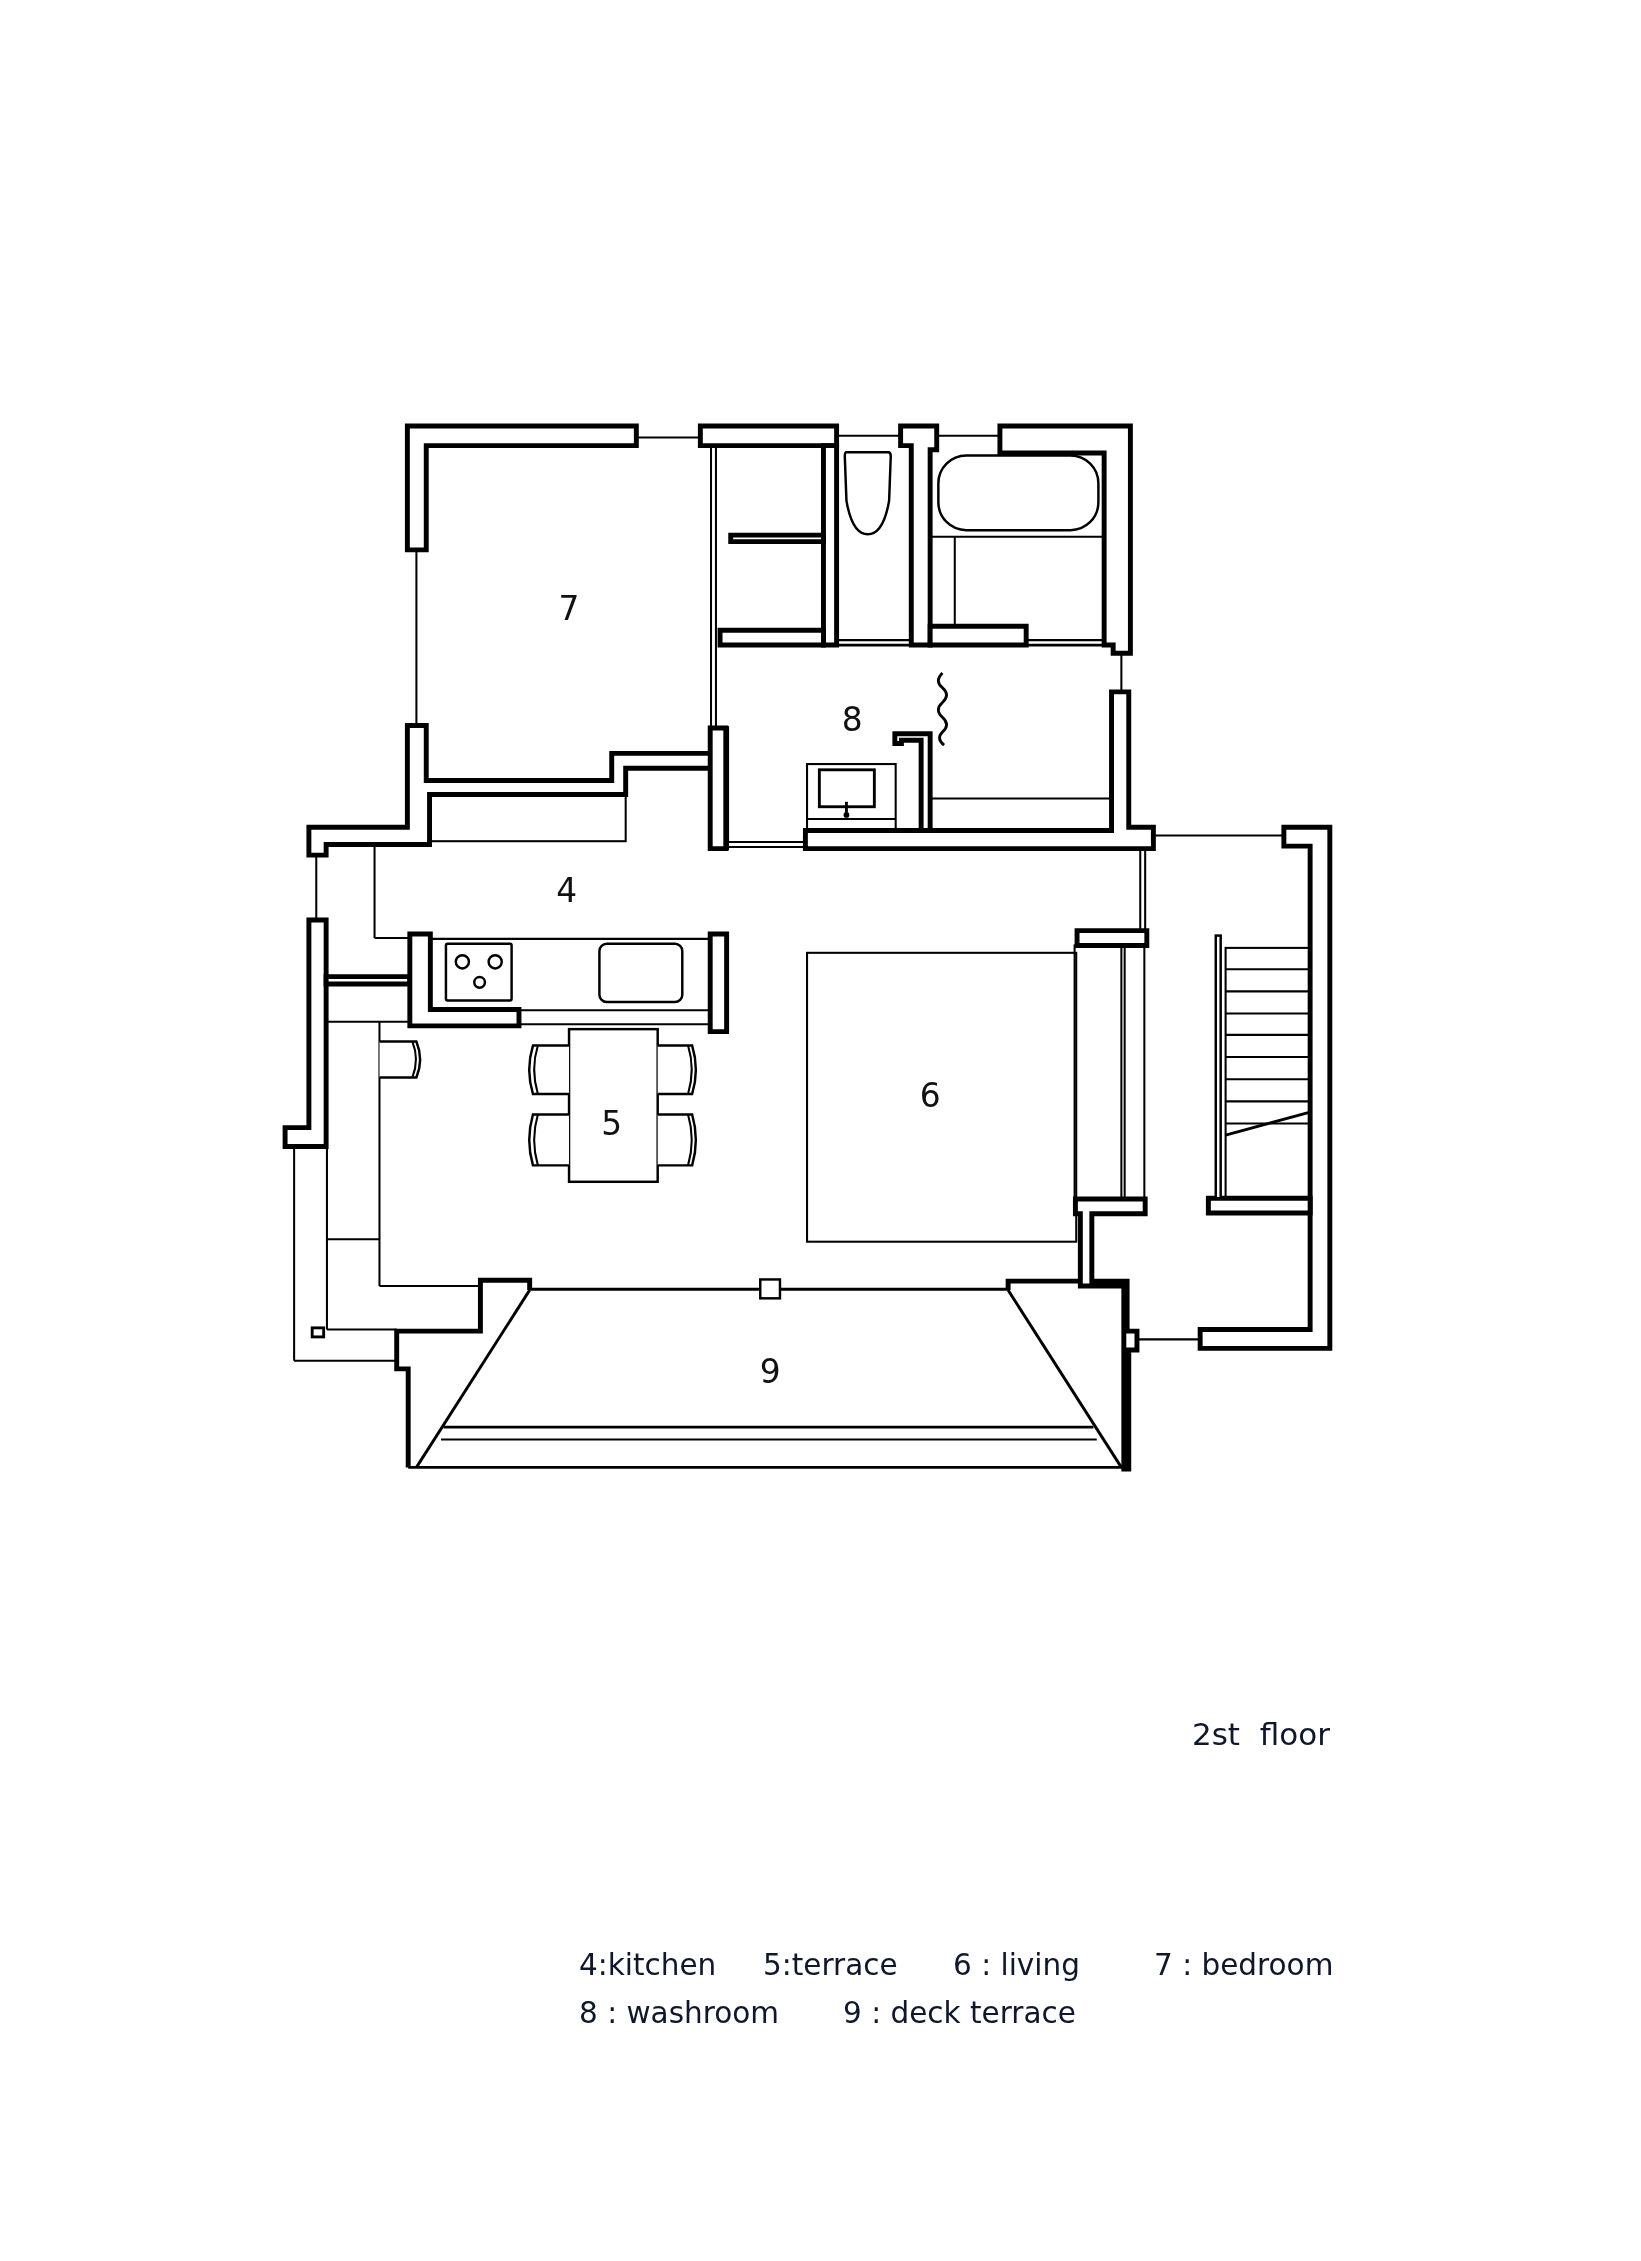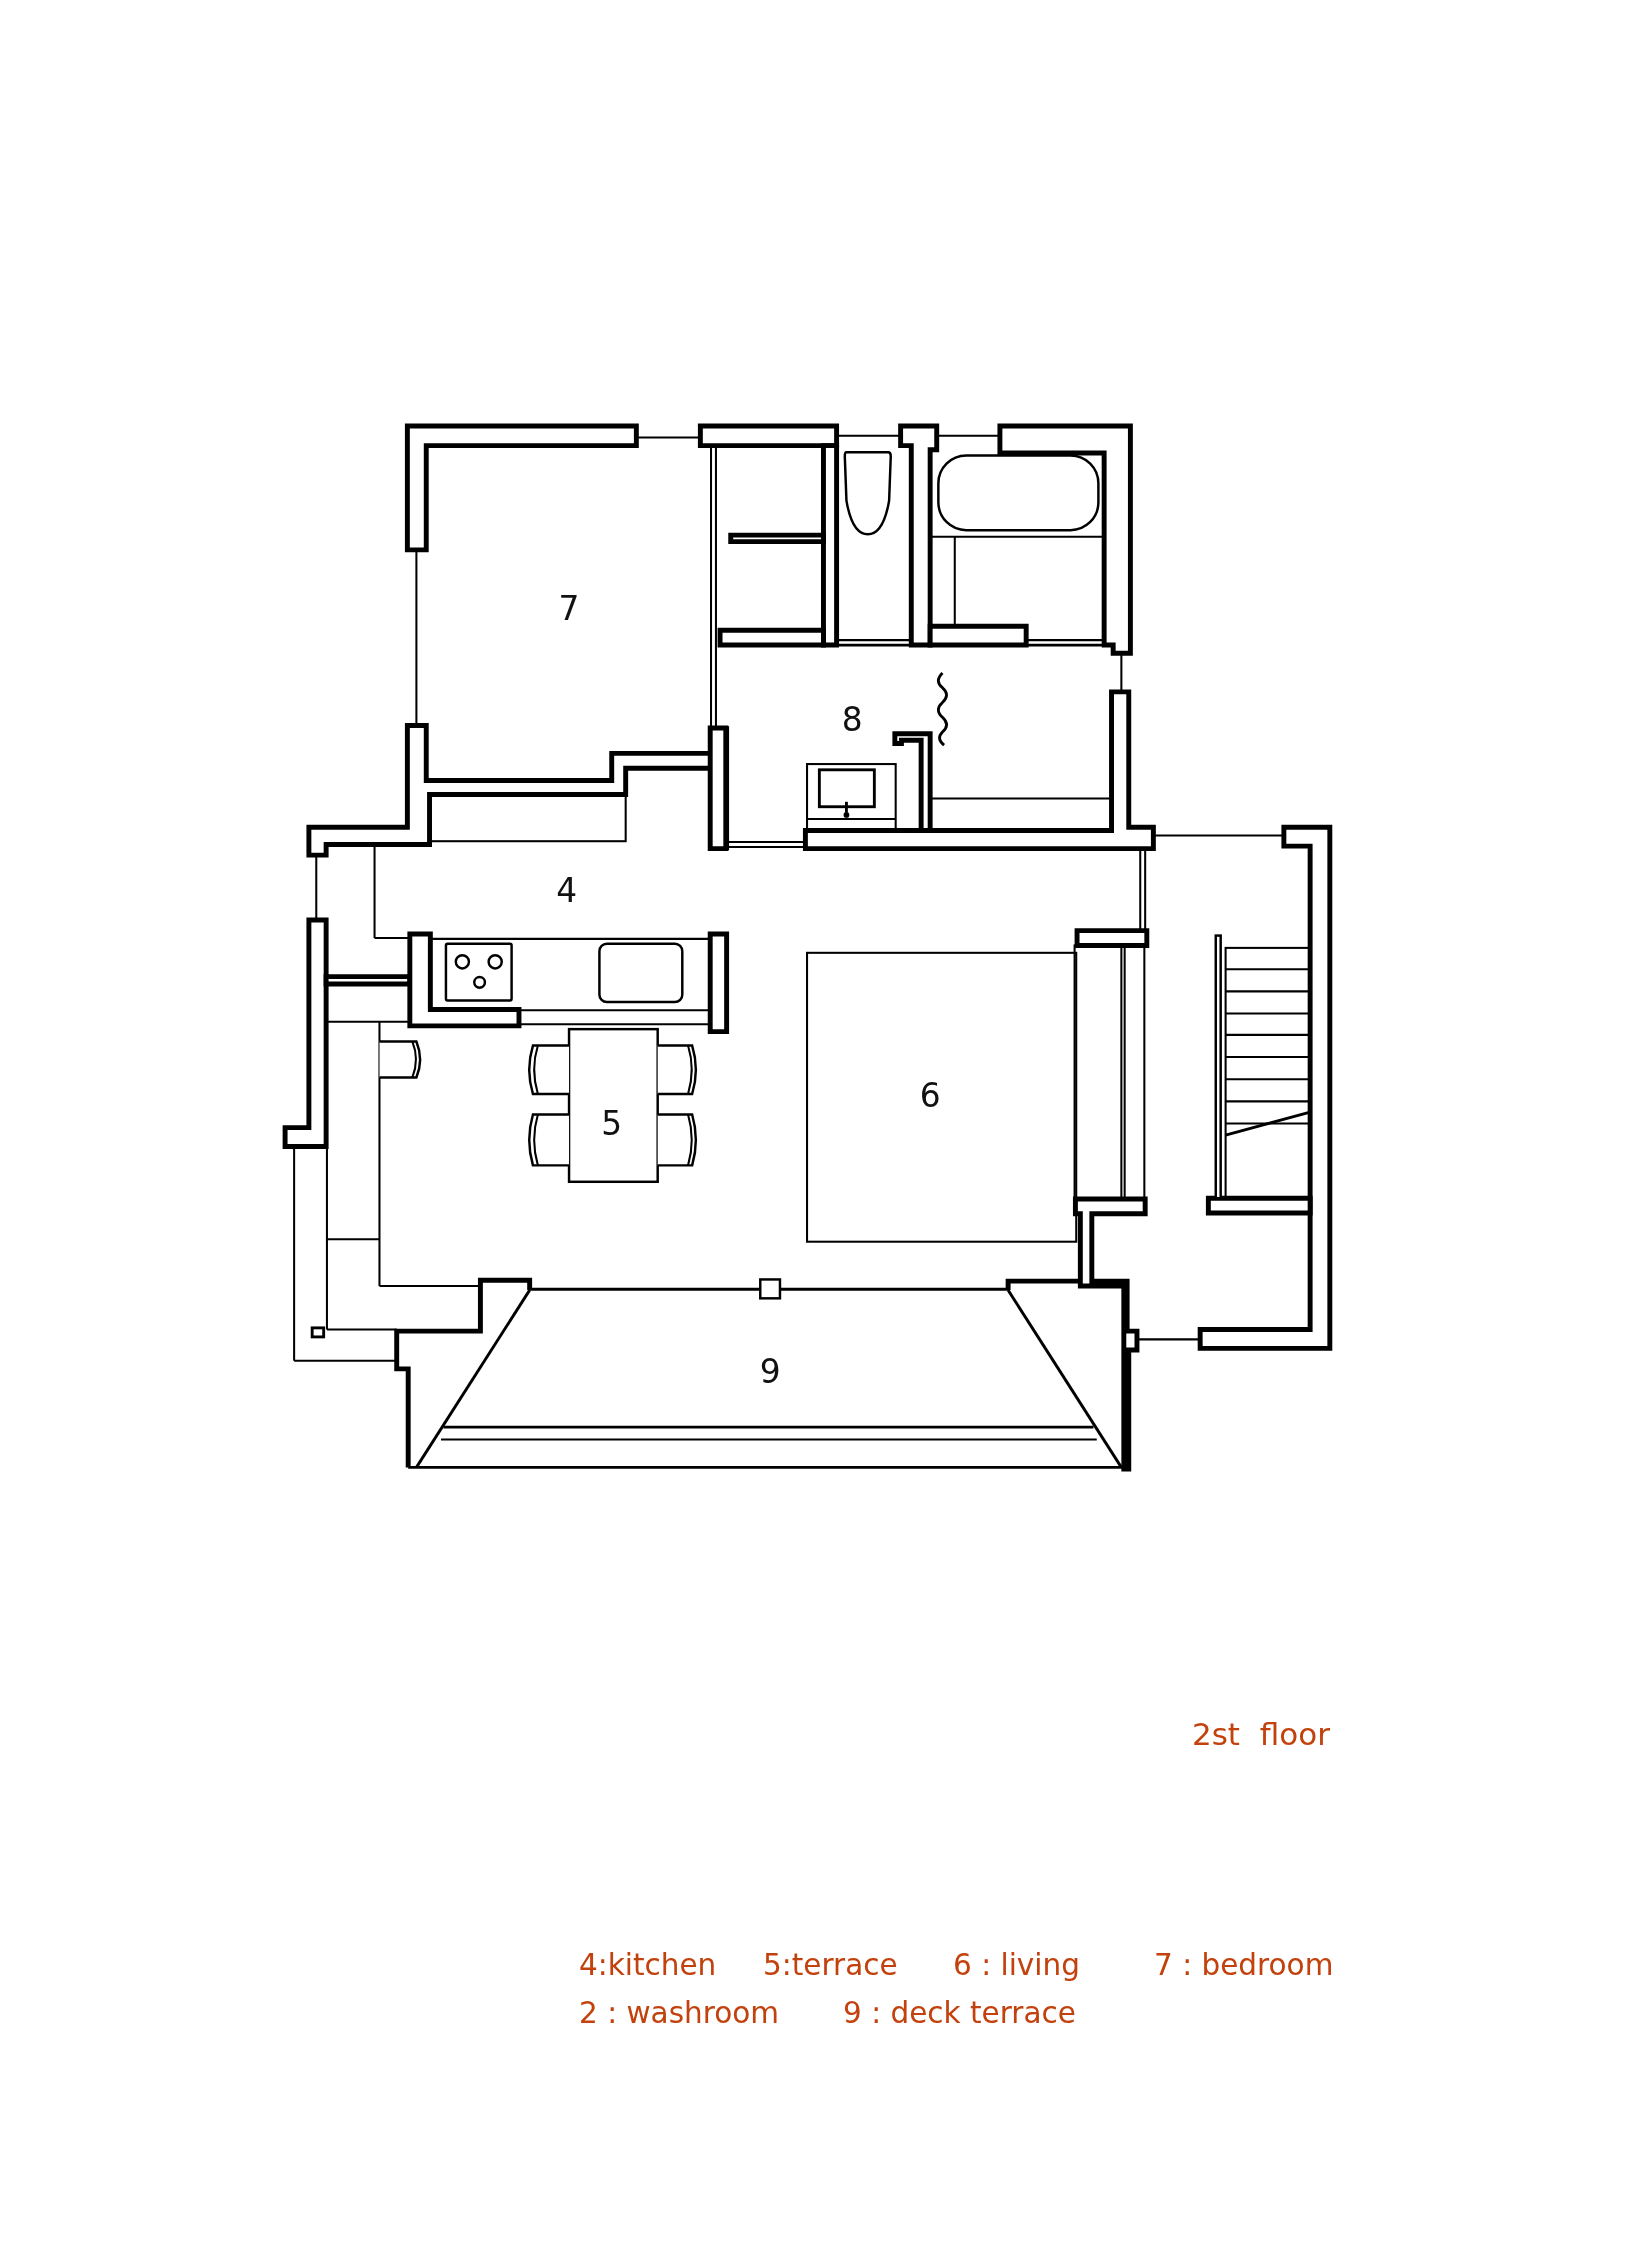--- a/index.html
+++ b/index.html
@@ -8,21 +8,21 @@
   .wall { fill: #ffffff; stroke: #000000; stroke-width: 6; stroke-linejoin: miter; }
   .thick { fill: none; stroke: #000000; stroke-width: 6; stroke-linejoin: miter; }
   .thin { fill: none; stroke: #000000; stroke-width: 2.5; }
   .med { fill: none; stroke: #000000; stroke-width: 3.5; }
   .fx { fill: #ffffff; stroke: #000000; stroke-width: 3; }
   .room-num {
     font-family: "DejaVu Sans", sans-serif; font-size: 40px; fill: #111111;
     text-anchor: middle; dominant-baseline: central;
   }
   .caption {
-    position: absolute; font-family: "DejaVu Sans", sans-serif; color: #c2410c;
+    position: absolute; font-family: "DejaVu Sans", sans-serif; color: #0f172a;
     white-space: pre; line-height: 1;
   }
   .floor-label { left: 1192px; top: 1719px; font-size: 31px; }
   .legend-line { left: 579px; font-size: 29.5px; }
   .legend-line span { position: absolute; top: 0; white-space: pre; text-align: right; }
 </style>
 </head>
 <body>
 
 <svg class="plan" viewBox="0 0 2000 2755" xmlns="http://www.w3.org/2000/svg">
@@ -212,16 +212,16 @@
 
 <div class="caption floor-label">2st  floor</div>
 
 <div class="caption legend-line" style="top:1951px;">
   <span style="left:0px;">4:kitchen</span>
   <span style="left:184px;">5:terrace</span>
   <span style="left:374px;">6 : living</span>
   <span style="left:575px;">7 : bedroom</span>
 </div>
 <div class="caption legend-line" style="top:1999px;">
-  <span style="left:0px;">2 : washroom</span>
+  <span style="left:0px;">8 : washroom</span>
   <span style="left:264px;">9 : deck terrace</span>
 </div>
 
 
 </body></html>

